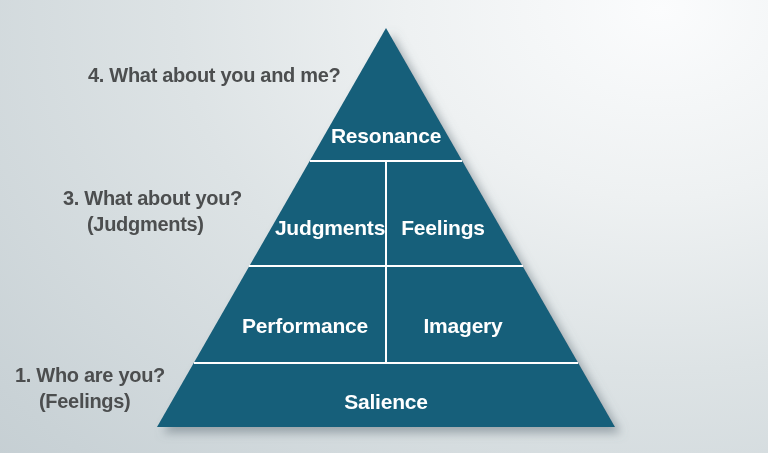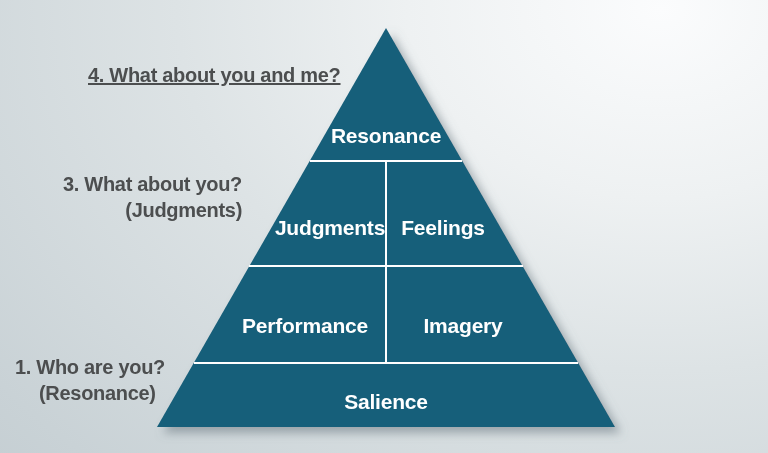--- a/index.html
+++ b/index.html
@@ -54,33 +54,33 @@
   }
   .stage-label .stage-name {
     margin-left: 24px;
   }
 </style>
 </head>
 <body>
 
 <div class="stage">
 
-  <div class="stage-label" style="left:88px; top:62px;text-decoration:underline;">
+  <div class="stage-label" style="left:88px; top:62px;">
     <span class="question">4. What about you and me?</span>
   </div>
 
-  <div class="stage-label" style="left:63px; top:171px;text-align:right;">
+  <div class="stage-label" style="left:63px; top:185px;">
     <span class="question">3. What about you?</span>
     <span class="stage-name">(Judgments)</span>
   </div>
 
 
-  <div class="stage-label" style="left:15px; top:354px;">
+  <div class="stage-label" style="left:15px; top:362px;">
     <span class="question">1. Who are you?</span>
-    <span class="stage-name">(Resonance)</span>
+    <span class="stage-name">(Feelings)</span>
   </div>
 
   <svg class="pyramid-svg" width="768" height="453" viewBox="0 0 768 453">
     <defs>
       <filter id="pyr-shadow" x="-10%" y="-10%" width="130%" height="130%">
         <feDropShadow dx="6" dy="6" stdDeviation="5" flood-color="#6a7880" flood-opacity="0.55"></feDropShadow>
       </filter>
     </defs>
 
     <polygon class="pyramid-shape" points="386,28 615,427 157,427" filter="url(#pyr-shadow)"></polygon>

